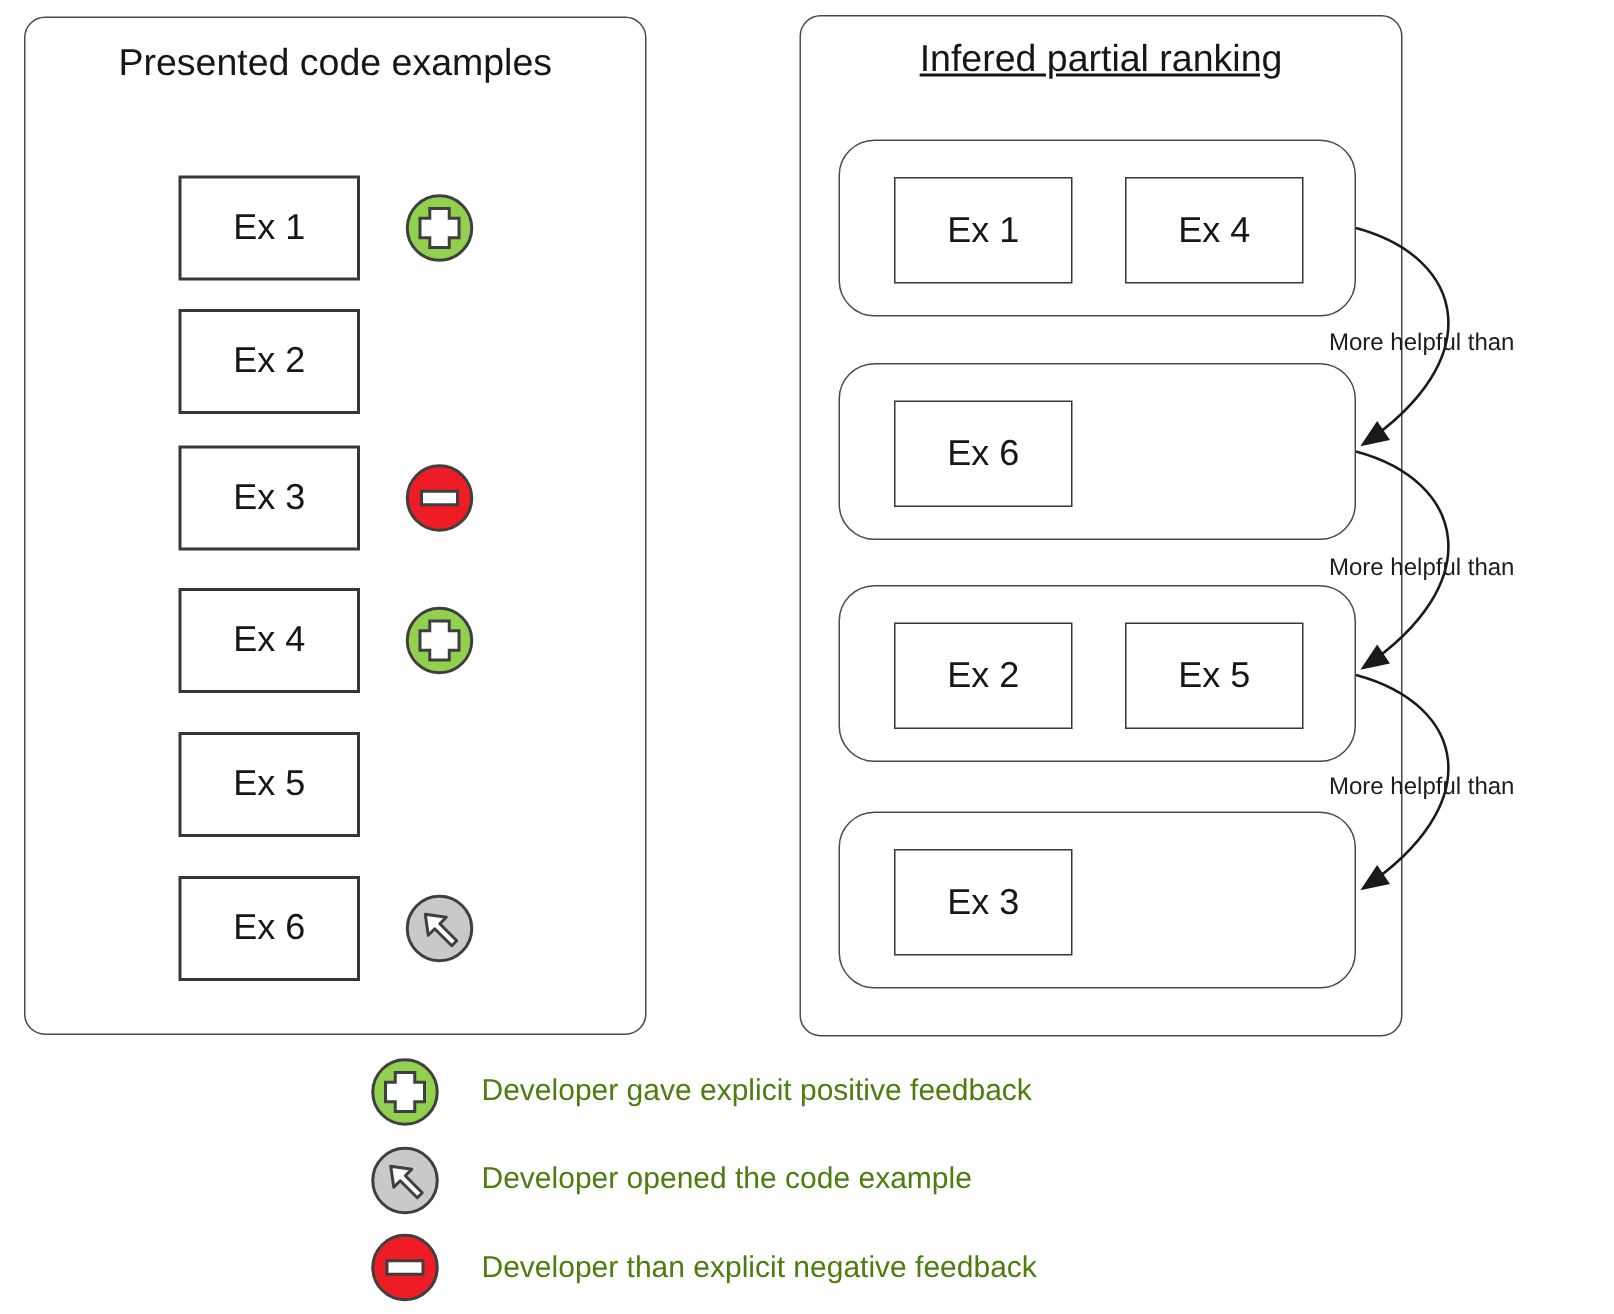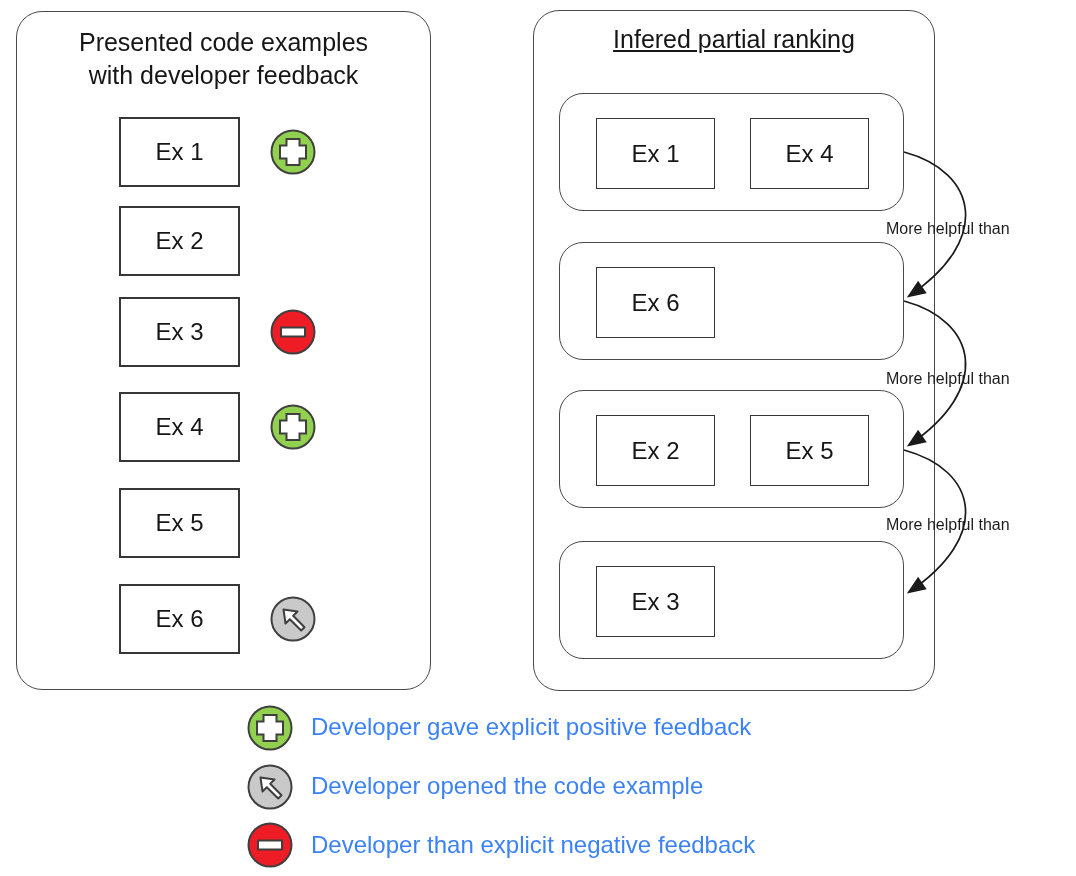--- a/index.html
+++ b/index.html
@@ -1,21 +1,21 @@
 <!DOCTYPE html>
 <html><head>
 <meta charset="utf-8">
 <style>
   html,body{margin:0;padding:0;background:#ffffff;}
   .canvas{
     position:relative;width:1076px;height:876px;background:#ffffff;
     font-family:"Liberation Sans", sans-serif;color:#1f1f1f;overflow:hidden;
   }
   .panel{
-    position:absolute;border:1.6px solid #4a4a4a;border-radius:26px;background:#ffffff;
+    position:absolute;border:1.6px solid #4a4a4a;border-radius:14px;background:#ffffff;
   }
   .panel-title{
     position:absolute;left:0;right:0;text-align:center;
     font-size:25px;line-height:33px;color:#161616;
   }
   .ex-box{
     position:absolute;width:121px;height:70px;border:2px solid #373737;background:#ffffff;
     display:flex;align-items:center;justify-content:center;
     font-size:24px;color:#161616;box-sizing:border-box;
   }
@@ -28,21 +28,21 @@
     position:absolute;top:24px;width:119px;height:71px;border:1.8px solid #373737;background:#ffffff;
     display:flex;align-items:center;justify-content:center;
     font-size:24px;color:#161616;box-sizing:border-box;
   }
   .arrows-overlay{position:absolute;left:0;top:0;pointer-events:none;}
   .arrow-label{
     position:absolute;left:886px;width:180px;font-size:16px;line-height:26px;color:#1c1c1c;
     white-space:nowrap;
   }
   .legend-text{
-    position:absolute;left:311px;font-size:24px;line-height:26px;color:#3b82f6;white-space:nowrap;
+    position:absolute;left:321px;font-size:20px;line-height:26px;color:#4d7c0f;white-space:nowrap;
   }
 </style>
 </head>
 <body>
 
 <div class="canvas">
 
   <svg width="0" height="0" style="position:absolute" aria-hidden="true">
     <defs>
       <g id="icon-plus">
@@ -56,21 +56,20 @@
       <g id="icon-cursor">
         <circle cx="24" cy="24" r="21.5" fill="#c9c9c9" stroke="#3f3f3f" stroke-width="2"></circle>
         <path d="M14.5 14.5 L28.5 16.5 L24.2 20.8 L35.5 32.2 L32.2 35.5 L20.8 24.2 L16.5 28.5 Z" fill="#ffffff" stroke="#3f3f3f" stroke-width="2" stroke-linejoin="round"></path>
       </g>
     </defs>
   </svg>
 
   <section class="panel" style="left:16px;top:11px;width:413px;height:677px;">
     <div class="panel-title" style="top:14px;">
       <div>Presented code examples</div>
-      <div>with developer feedback</div>
     </div>
   </section>
 
   <div class="ex-box" style="left:119px;top:117px;">Ex 1</div>
   <div class="ex-box" style="left:119px;top:206px;">Ex 2</div>
   <div class="ex-box" style="left:119px;top:297px;">Ex 3</div>
   <div class="ex-box" style="left:119px;top:392px;">Ex 4</div>
   <div class="ex-box" style="left:119px;top:488px;">Ex 5</div>
   <div class="ex-box" style="left:119px;top:584px;">Ex 6</div>
 

